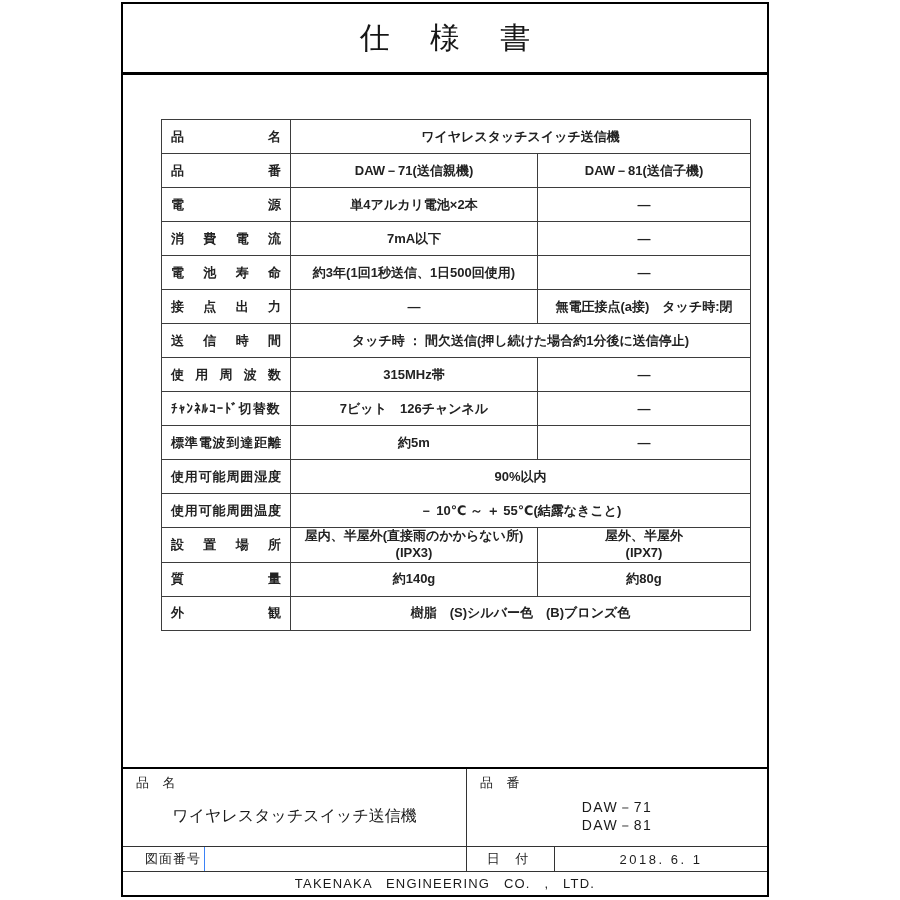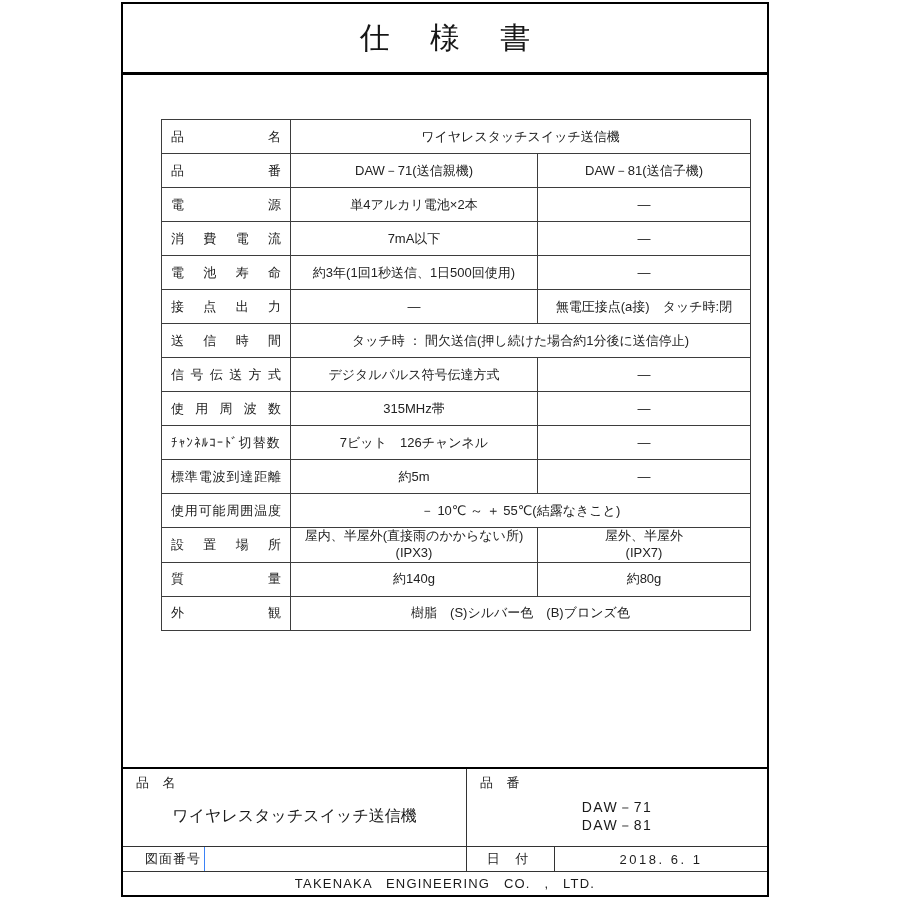--- a/index.html
+++ b/index.html
@@ -12,21 +12,21 @@
 
   
   .title-box { height:71px; border-bottom:3px solid #000;
     display:flex; align-items:center; justify-content:center; }
   .title-box .title { font-size:30px; letter-spacing:16px; padding-left:16px;
     font-weight:500; color:#161616; }
 
   
   .main-area { flex:1; position:relative; }
   table.spec { position:absolute; left:38px; top:44px; border-collapse:collapse;
-    table-layout:fixed; }
+    table-layout:fixed;font-weight:bold; }
   table.spec td { border:1px solid #3d3d3d; height:34px; font-size:13px;
     text-align:center; vertical-align:middle; color:#222; padding:0 4px;
     white-space:nowrap; overflow:hidden; }
   table.spec td.lbl { width:129px; padding:0 9px; text-align:justify;
     text-align-last:justify; }
   table.spec col.c1 { width:129px; }
   table.spec col.c2 { width:247px; }
   table.spec col.c3 { width:213px; }
   td.small2 { font-size:11px; line-height:1.3; white-space:normal; }
   td.small2 span { display:block; }
@@ -102,38 +102,37 @@
           <tr>
             <td class="lbl">接点出力</td>
             <td>—</td>
             <td>無電圧接点(a接)　タッチ時:閉</td>
           </tr>
           <tr>
             <td class="lbl">送信時間</td>
             <td colspan="2">タッチ時 ： 間欠送信(押し続けた場合約1分後に送信停止)</td>
           </tr>
           <tr>
-            <td class="lbl">信号伝送方式</td>
-            <td>デジタルパルス符号伝達方式</td>
-            <td>—</td>
-          </tr>
-          <tr>
             <td class="lbl">使用周波数</td>
             <td>315MHz帯</td>
             <td>—</td>
           </tr>
           <tr>
             <td class="lbl">ﾁｬﾝﾈﾙｺｰﾄﾞ切替数</td>
             <td>7ビット　126チャンネル</td>
             <td>—</td>
           </tr>
           <tr>
             <td class="lbl">標準電波到達距離</td>
             <td>約5m</td>
             <td>—</td>
+          </tr>
+          <tr>
+            <td class="lbl">使用可能周囲湿度</td>
+            <td colspan="2">90%以内</td>
           </tr>
           <tr>
             <td class="lbl">使用可能周囲温度</td>
             <td colspan="2">－ 10℃ ～ ＋ 55℃(結露なきこと)</td>
           </tr>
           <tr>
             <td class="lbl">設置場所</td>
             <td class="small2">
               <span>屋内、半屋外(直接雨のかからない所)</span>
               <span>(IPX3)</span>

